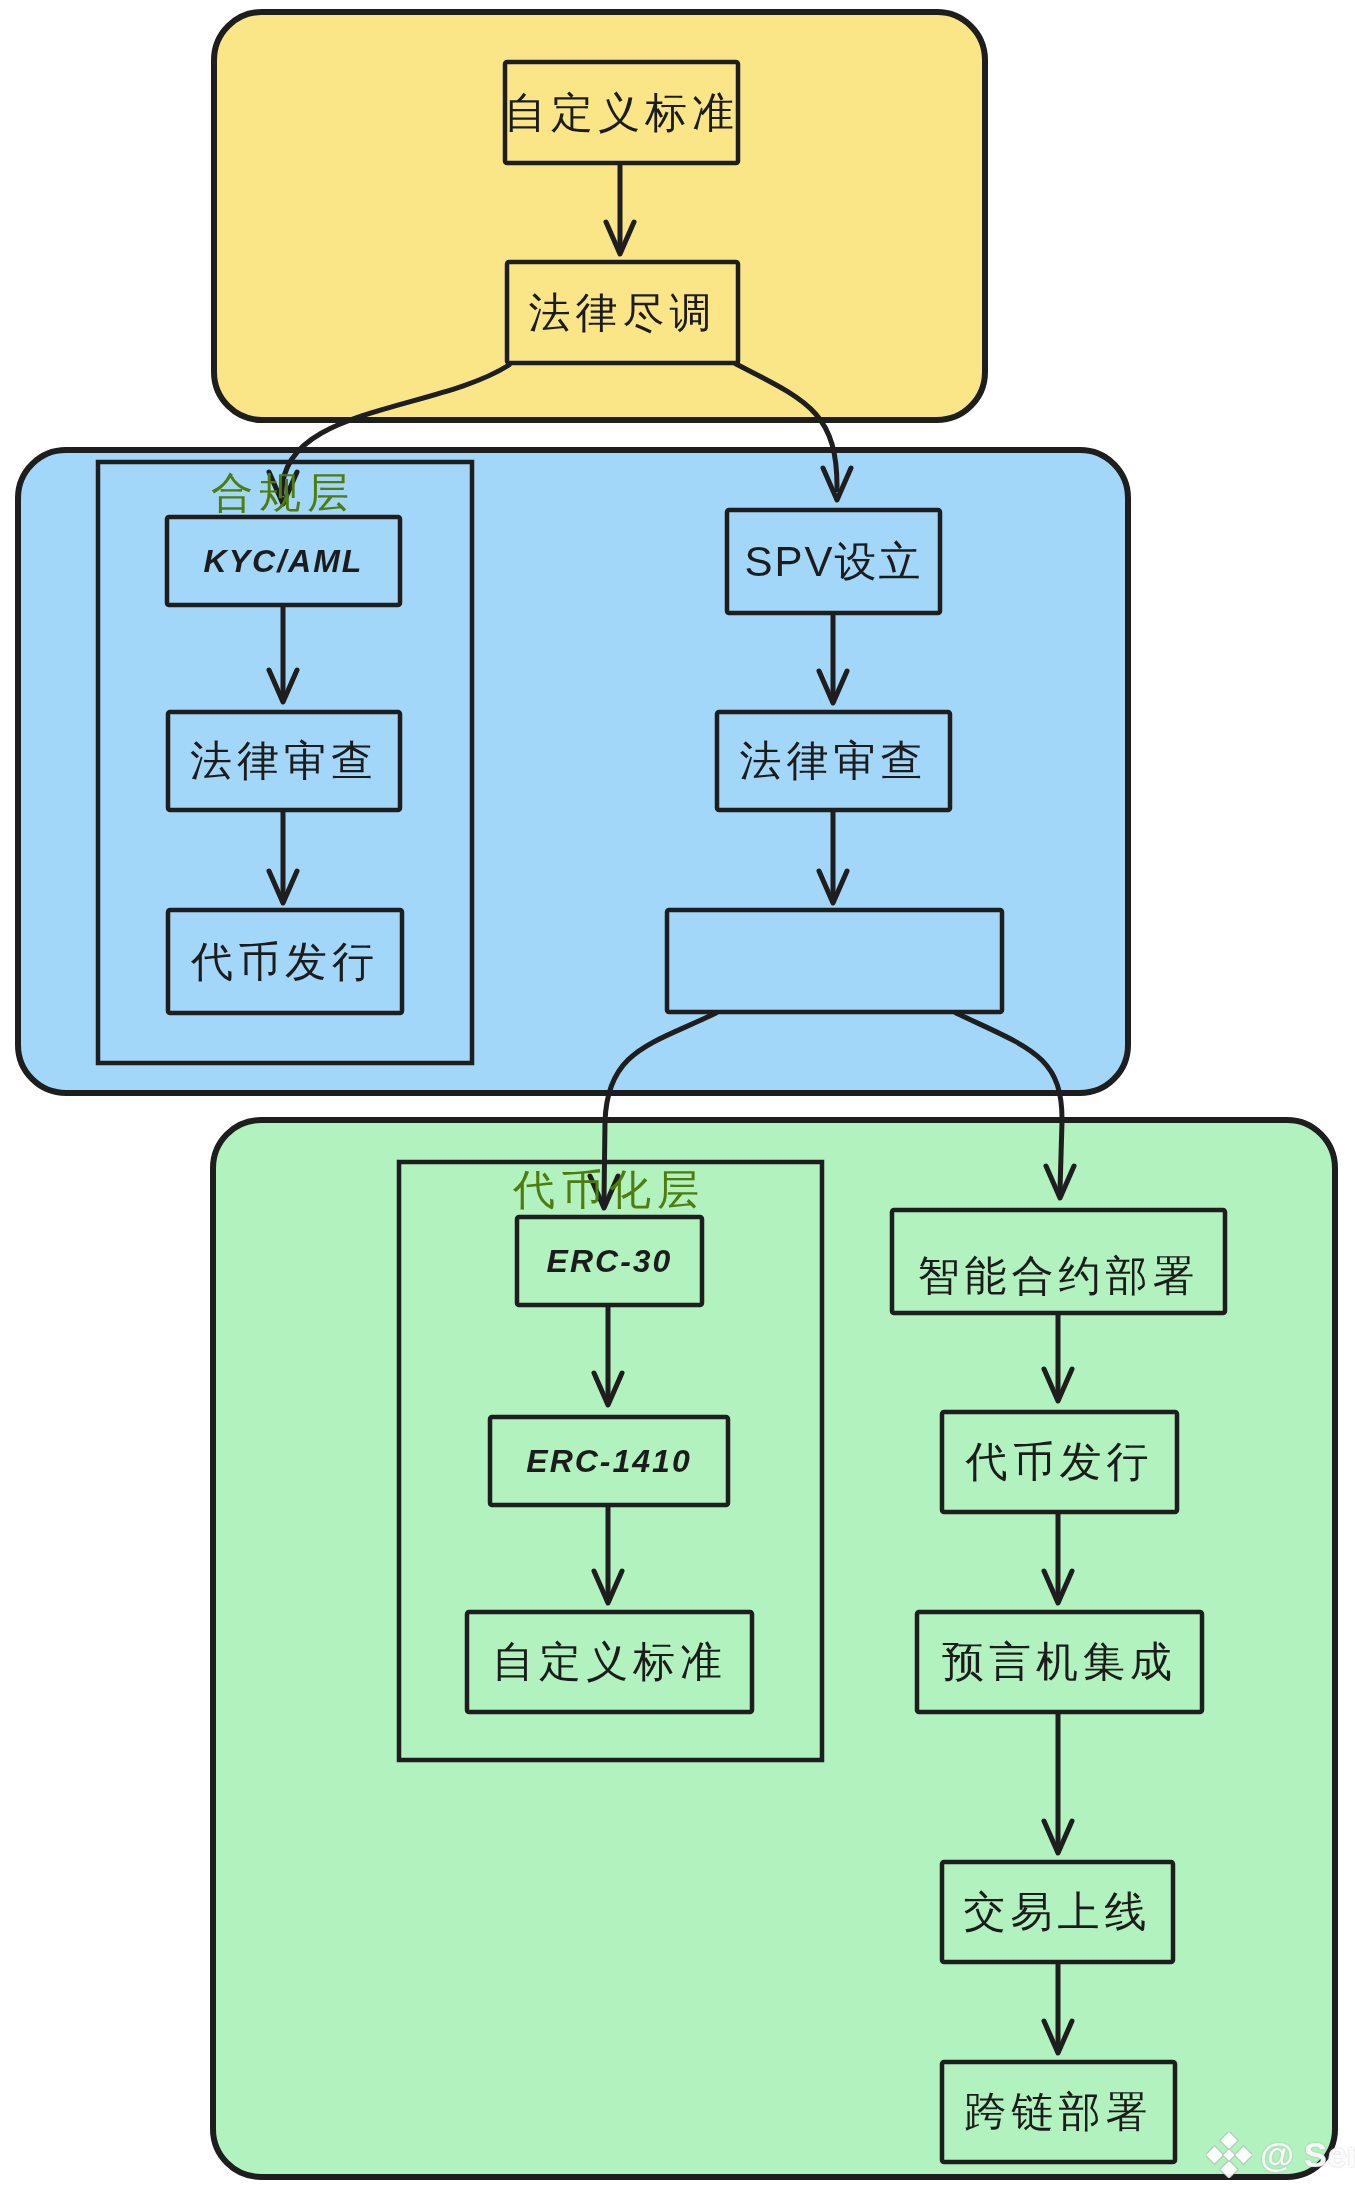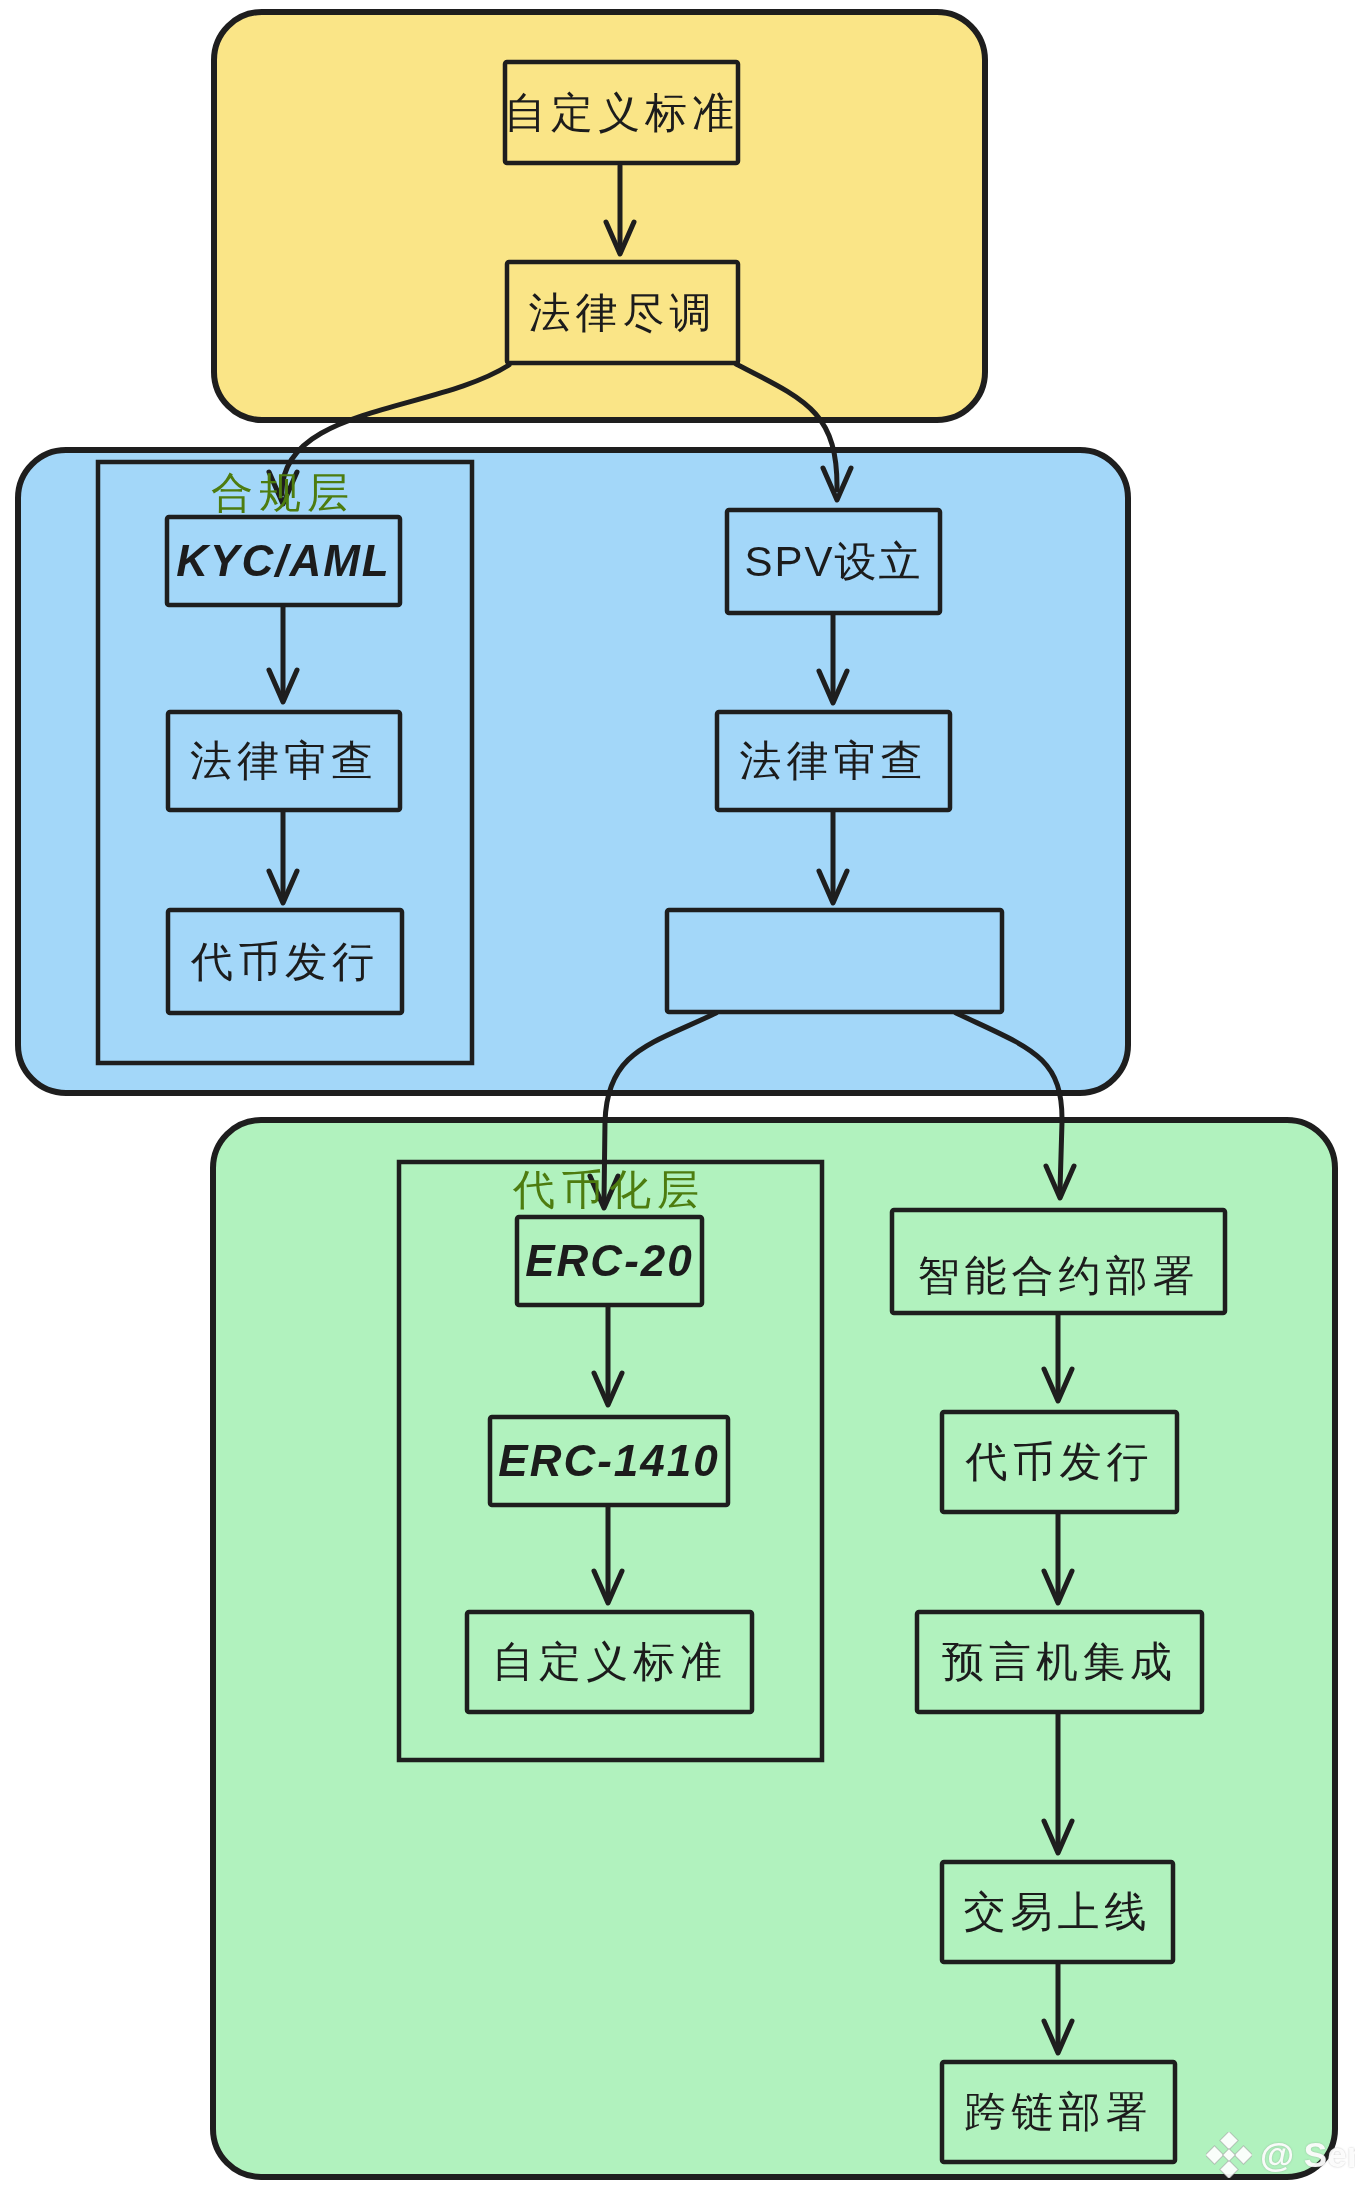--- a/index.html
+++ b/index.html
@@ -8,21 +8,21 @@
     background:#ffffff;
     font-family:"Liberation Sans", sans-serif;
   }
   .stage{position:absolute;inset:0;}
   svg.layer{position:absolute;left:0;top:0;}
   .node{
     position:absolute;display:flex;align-items:center;justify-content:center;
     color:#1c1c1c;font-size:42px;letter-spacing:5px;font-weight:500;
     white-space:nowrap;
   }
-  .node.latin{font-size:44px;font-style:italic;font-weight:600;letter-spacing:2px;}
+  .node.latin{font-size:32px;font-style:italic;font-weight:600;letter-spacing:2px;}
   .grouplabel{
     position:absolute;display:flex;align-items:center;justify-content:center;
     color:#4d7c0f;font-size:42px;letter-spacing:6px;font-weight:500;white-space:nowrap;
   }
   .watermark{
     position:absolute;left:1206px;top:2124px;width:149px;height:62px;
     display:flex;align-items:center;gap:8px;overflow:hidden;
     color:rgba(255,255,255,0.93);font-size:35px;font-weight:700;white-space:nowrap;
     text-shadow:0 0 2px rgba(120,120,120,0.45);
   }
@@ -112,21 +112,21 @@
   <div class="grouplabel" style="left:143px;top:470px;width:280px;height:46px;">合规层</div>
   <div class="grouplabel" style="left:459px;top:1166px;width:300px;height:48px;">代币化层</div>
 
   <div class="node" style="left:505px;top:62px;width:233px;height:101px;">自定义标准</div>
   <div class="node" style="left:507px;top:262px;width:231px;height:101px;">法律尽调</div>
   <div class="node latin" style="left:167px;top:517px;width:233px;height:88px;">KYC/AML</div>
   <div class="node" style="left:168px;top:712px;width:232px;height:98px;">法律审查</div>
   <div class="node" style="left:168px;top:910px;width:234px;height:103px;">代币发行</div>
   <div class="node" style="left:727px;top:510px;width:213px;height:103px;letter-spacing:2px;">SPV设立</div>
   <div class="node" style="left:717px;top:712px;width:233px;height:98px;">法律审查</div>
-  <div class="node latin" style="left:517px;top:1217px;width:185px;height:88px;">ERC-20</div>
+  <div class="node latin" style="left:517px;top:1217px;width:185px;height:88px;">ERC-30</div>
   <div class="node latin" style="left:490px;top:1417px;width:238px;height:88px;">ERC-1410</div>
   <div class="node" style="left:467px;top:1612px;width:285px;height:100px;">自定义标准</div>
   <div class="node" style="left:892px;top:1224px;width:333px;height:103px;">智能合约部署</div>
   <div class="node" style="left:942px;top:1412px;width:235px;height:100px;">代币发行</div>
   <div class="node" style="left:917px;top:1612px;width:285px;height:100px;">预言机集成</div>
   <div class="node" style="left:942px;top:1862px;width:231px;height:100px;">交易上线</div>
   <div class="node" style="left:942px;top:2062px;width:233px;height:100px;">跨链部署</div>
 
   <div class="watermark">
     <svg width="46" height="46" viewBox="0 0 46 46">

